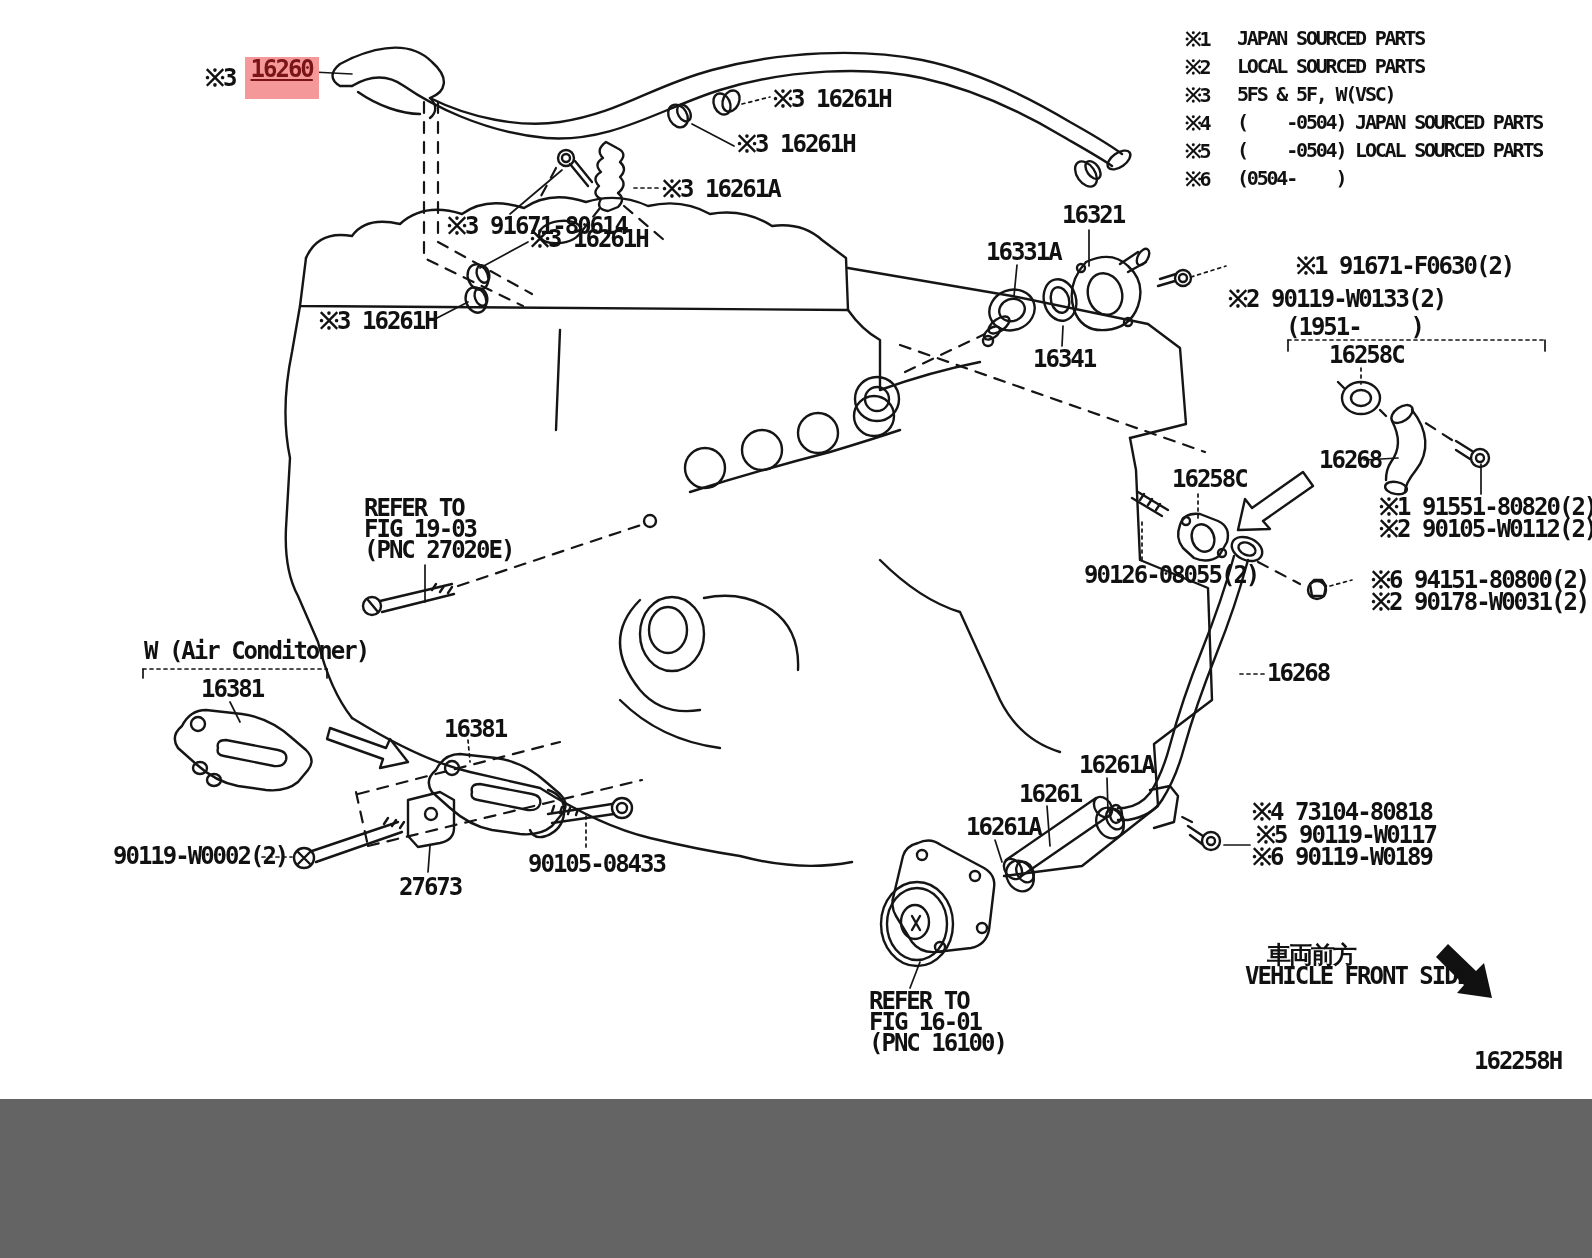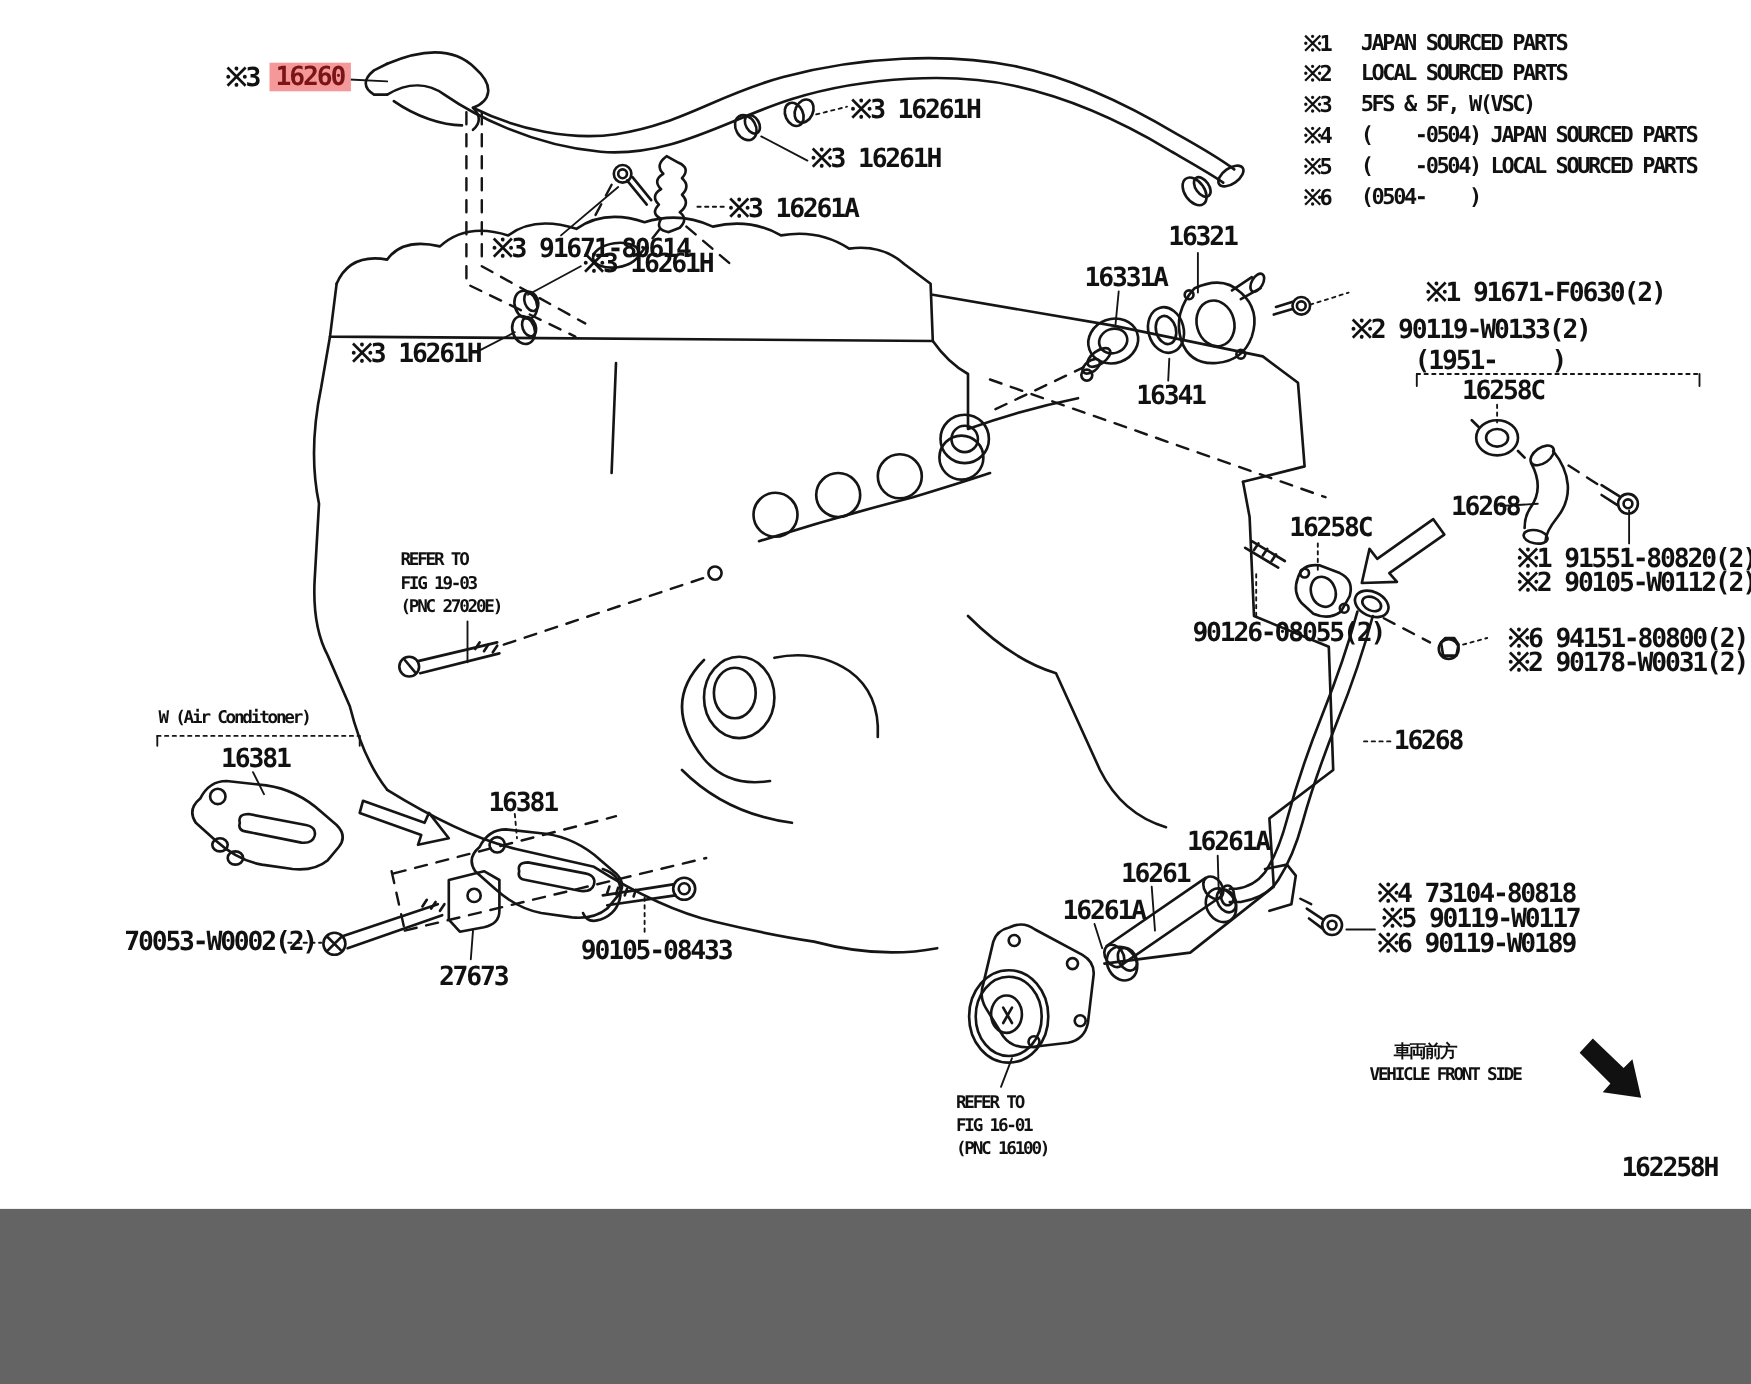--- a/index.html
+++ b/index.html
@@ -5,23 +5,23 @@
   html,body{margin:0;padding:0;background:#ffffff;}
   #stage{position:relative;width:1592px;height:1258px;overflow:hidden;background:#fff;
          font-family:"DejaVu Sans Mono","Liberation Mono",monospace;}
   #art{position:absolute;left:0;top:0;}
   .ln{fill:none;stroke:#151515;stroke-width:2.4;stroke-linejoin:round;stroke-linecap:round;}
   .thin{stroke-width:1.7;}
   .dash{stroke-dasharray:11 9;stroke-width:2.2;}
   .dot{stroke-dasharray:3 4;stroke-width:1.7;}
   .co{position:absolute;font-weight:700;font-size:24px;letter-spacing:-2px;color:#111;
       white-space:pre;line-height:22px;}
-  .sm{font-size:16px;letter-spacing:-2px;line-height:21px;}
+  .sm{font-size:24px;letter-spacing:-2px;line-height:21px;}
   .sel-row{display:flex;align-items:center;gap:9px;}
-  .hl{display:inline-block;padding:1px 6px 3px 6px;}
+  .hl{display:inline-block;padding:1px 6px 19px 6px;text-decoration:underline;}
   #legend{position:absolute;left:1185px;top:24px;}
   .lg-row{display:flex;height:28px;align-items:center;font-weight:700;font-size:20px;
           letter-spacing:-2.2px;white-space:pre;color:#111;}
   .lg-marker{width:52px;flex:0 0 52px;}
   #footer{position:absolute;left:0;top:1099px;width:1592px;height:159px;}
 </style>
 </head>
 <body>
 
 <div id="stage">
@@ -286,21 +286,21 @@
   <div class="co" style="left:1084px;top:564px">90126-08055(2)</div>
   <div class="co" style="left:1371px;top:569px">※6 94151-80800(2)</div>
   <div class="co" style="left:1371px;top:591px">※2 90178-W0031(2)</div>
   <div class="co" style="left:1267px;top:662px">16268</div>
   <div class="co sm" style="left:364px;top:498px">REFER TO
 FIG 19-03
 (PNC 27020E)</div>
   <div class="co sm" style="left:144px;top:641px">W (Air Conditoner)</div>
   <div class="co" style="left:201px;top:678px">16381</div>
   <div class="co" style="left:444px;top:718px">16381</div>
-  <div class="co" style="left:113px;top:845px">70053-W0002(2)</div>
+  <div class="co" style="left:113px;top:845px">90119-W0002(2)</div>
   <div class="co" style="left:399px;top:876px">27673</div>
   <div class="co" style="left:528px;top:853px">90105-08433</div>
   <div class="co" style="left:1079px;top:754px">16261A</div>
   <div class="co" style="left:1019px;top:783px">16261</div>
   <div class="co" style="left:966px;top:816px">16261A</div>
   <div class="co" style="left:1252px;top:801px">※4 73104-80818</div>
   <div class="co" style="left:1256px;top:824px">※5 90119-W0117</div>
   <div class="co" style="left:1252px;top:846px">※6 90119-W0189</div>
   <div class="co sm" style="left:869px;top:991px">REFER TO
 FIG 16-01

